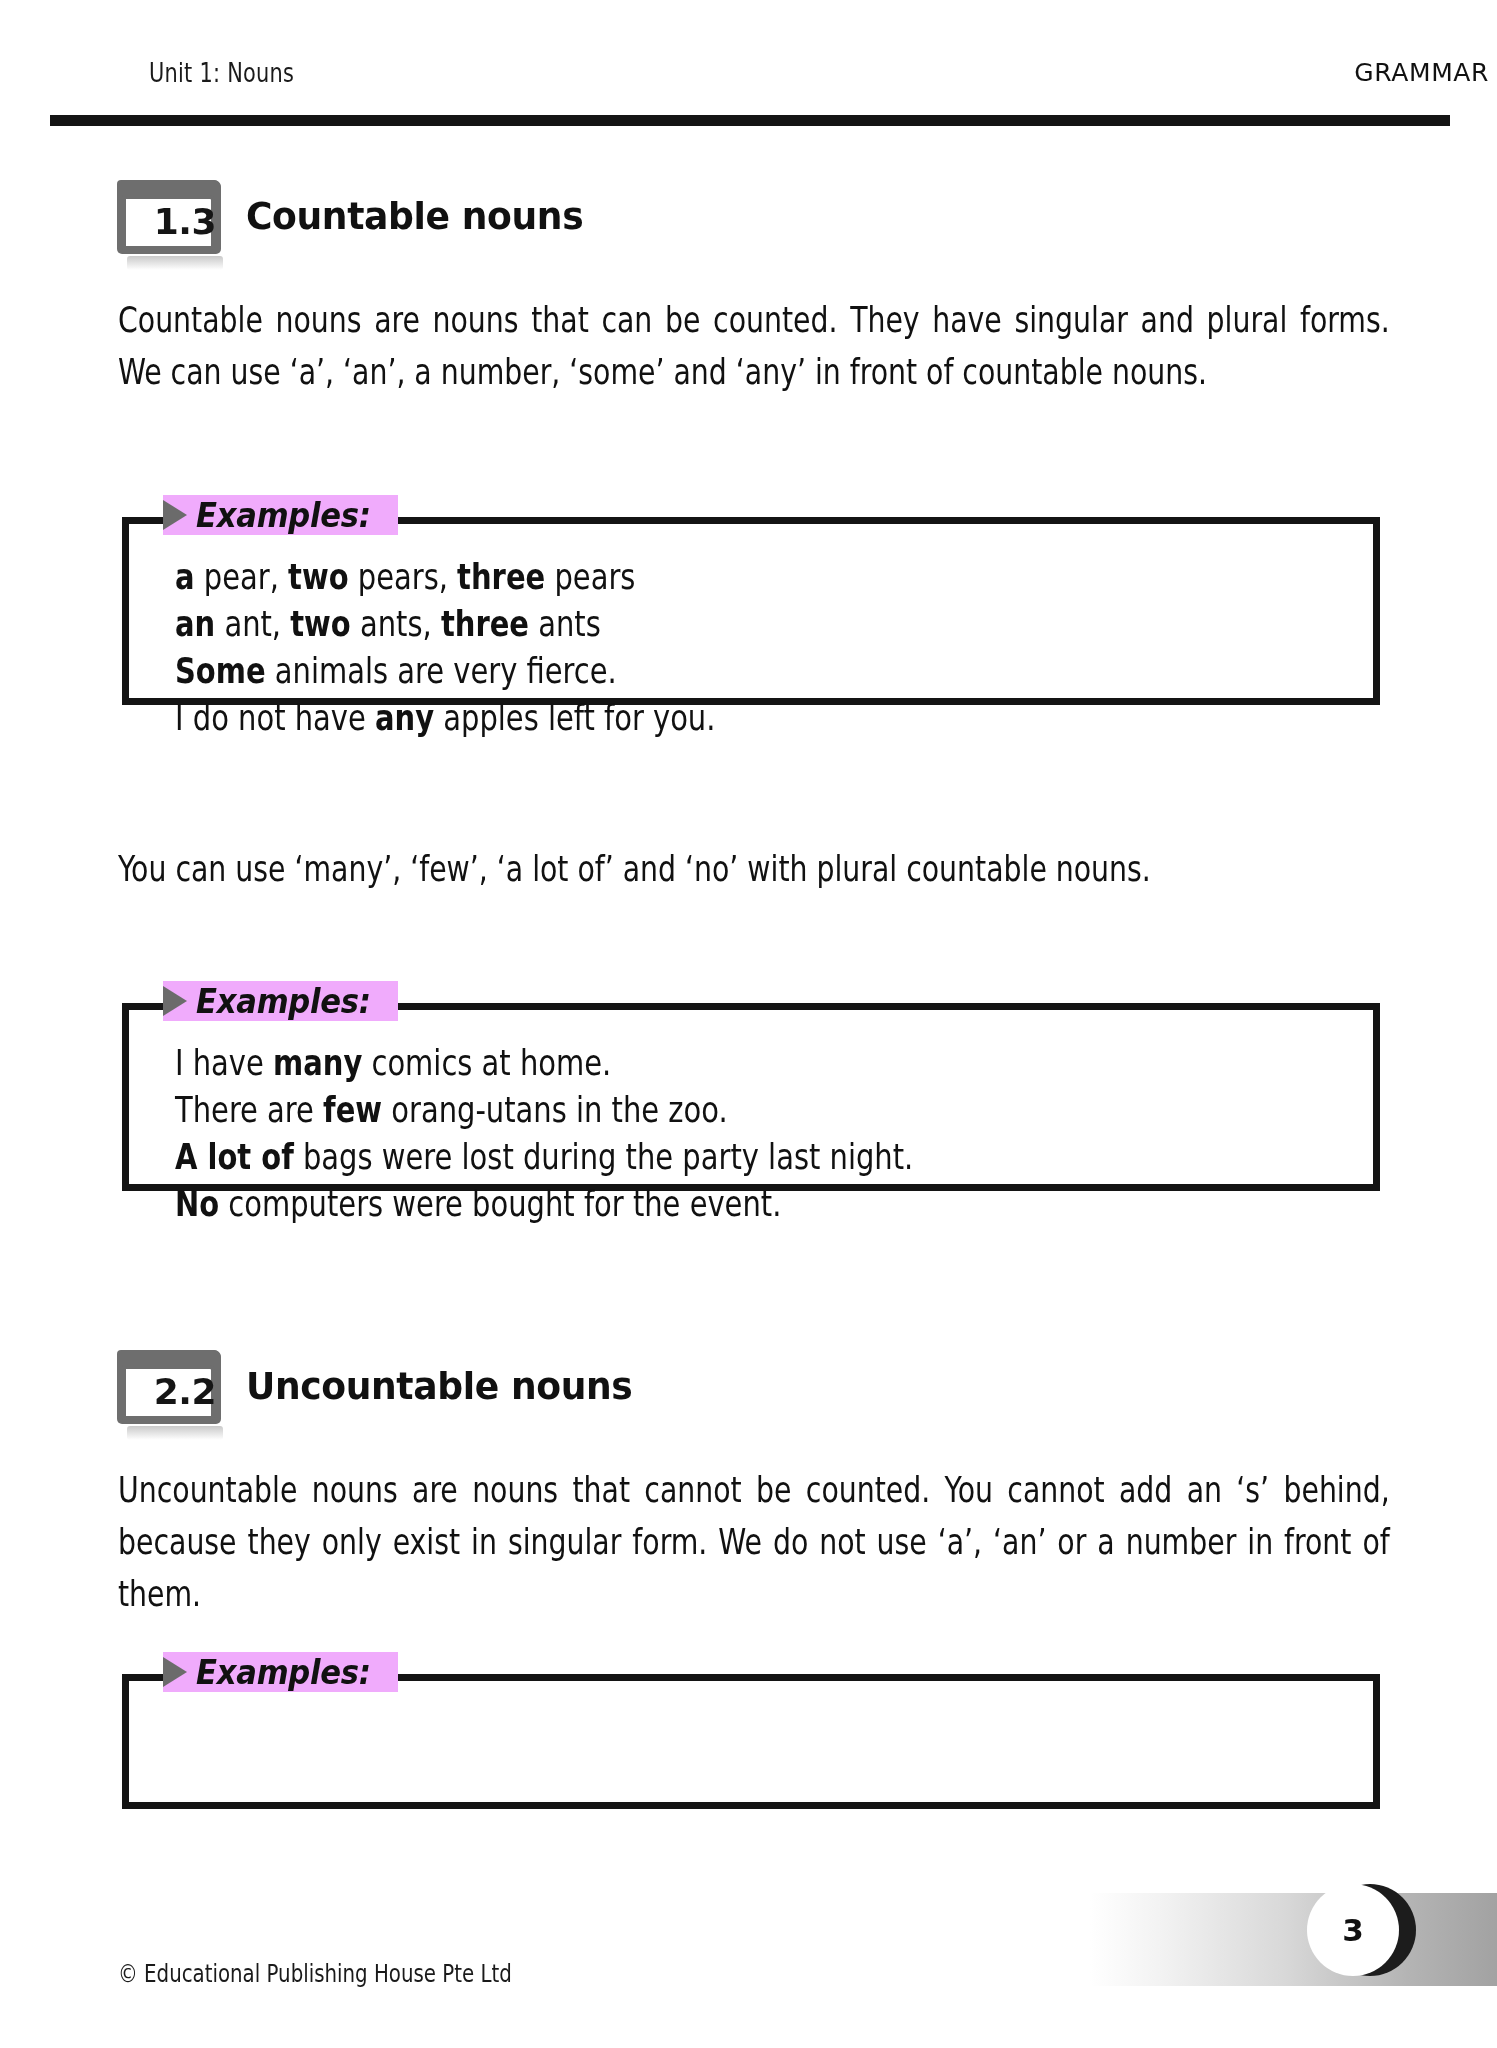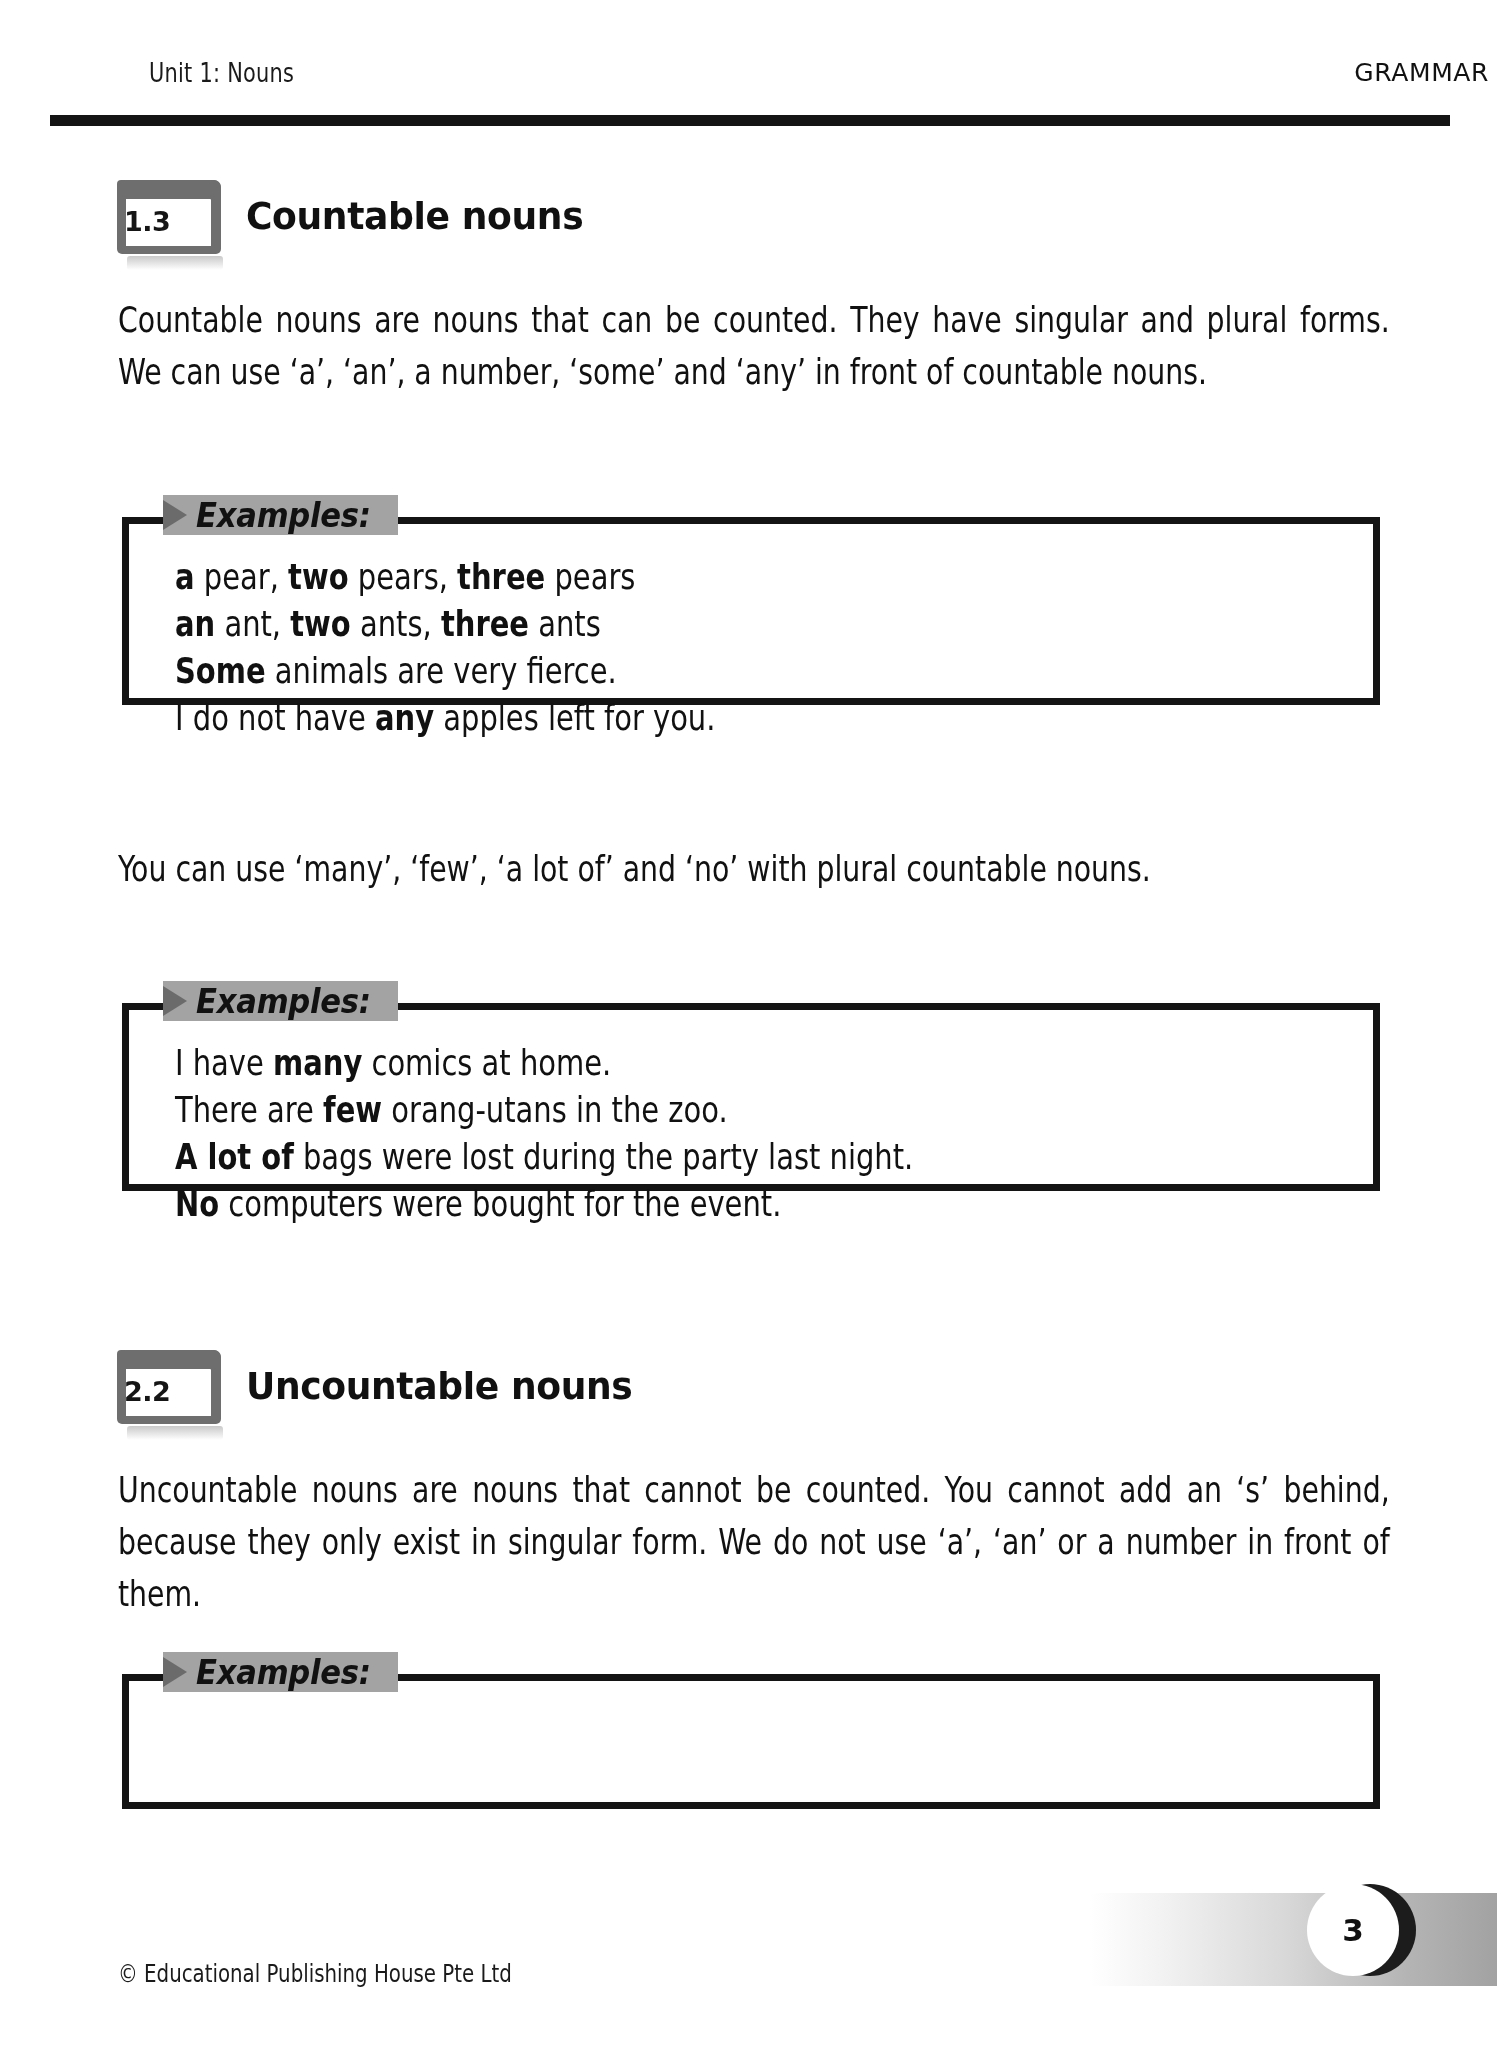--- a/index.html
+++ b/index.html
@@ -103,23 +103,23 @@
     background: #ffffff;
     border: 4px solid #6e6e6e;
     border-radius: 3px 5px 4px 3px;
     box-sizing: border-box;
   }
   .folder-num {
     position: absolute;
     left: 11px;
     top: 22px;
     width: 92px;
-    text-align: left;
-    font-family: "DejaVu Sans", "Liberation Sans", sans-serif;
-    font-size: 27px;
+    text-align: right;
+    font-family: "DejaVu Sans", "Liberation Sans", sans-serif;
+    font-size: 36px;
     font-weight: 700;
     color: #151515;
     line-height: 44px;
     letter-spacing: -0.5px;
   }
   .folder-shadow {
     position: absolute;
     left: 14px;
     top: 78px;
     width: 96px;
@@ -164,21 +164,21 @@
     width: 1258px;
     box-sizing: border-box;
     border: 7px solid #141414;
     background: #ffffff;
   }
   .ex-label {
     position: absolute;
     left: 34px;
     top: -29px;
     height: 40px;
-    background: #a3a3a3;
+    background: #f0abfc;
     padding: 0 14px 0 0;
     display: flex;
     align-items: center;
     white-space: nowrap;
   }
   .ex-arrow {
     width: 0;
     height: 0;
     border-top: 15px solid transparent;
     border-bottom: 15px solid transparent;

